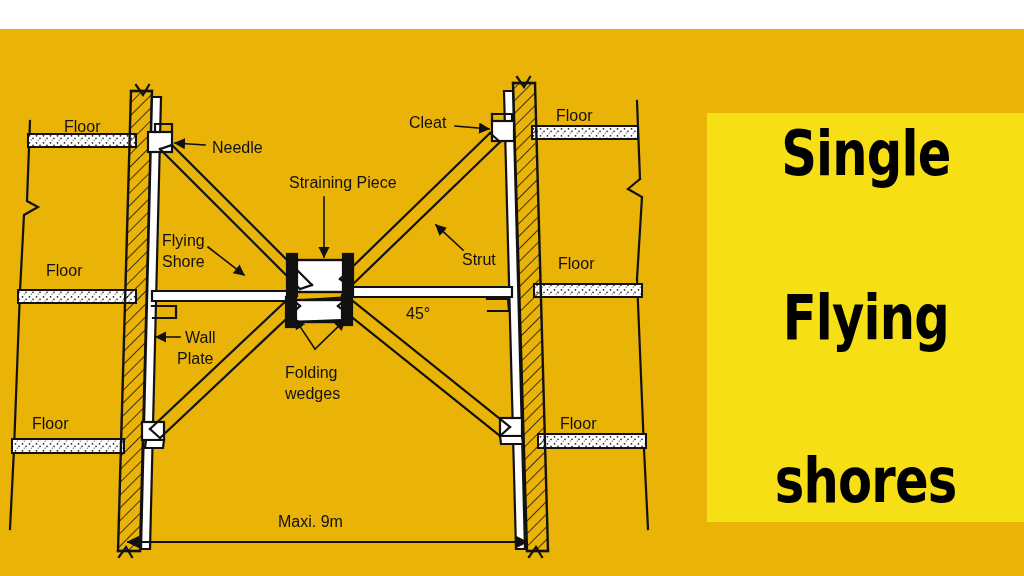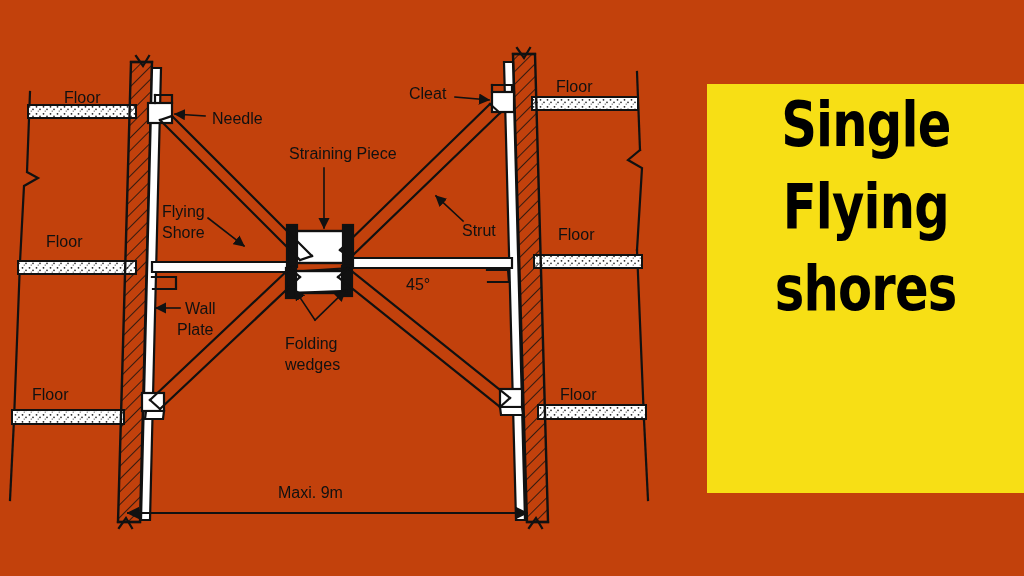--- a/index.html
+++ b/index.html
@@ -10,21 +10,22 @@
   body {
     width: 1024px;
     height: 576px;
     position: relative;
     overflow: hidden;
     font-family: "Liberation Sans", sans-serif;
   }
   #root {
     position: absolute;
     inset: 0;
-    background: #c2410c;
+    background: #eab308;
+    margin-top: 29px;
   }
   
   #diagram-panel {
     position: absolute;
     left: 0;
     top: 0;
     width: 700px;
     height: 576px;
   }
   #diagram-svg {
@@ -36,21 +37,21 @@
   #caption-panel {
     position: absolute;
     left: 707px;
     top: 84px;
     width: 317px;
     height: 409px;
     background: #F7DF15;
     display: flex;
     flex-direction: column;
     align-items: center;
-    justify-content: flex-start;
+    justify-content: space-between;
   }
   .caption-line {
     color: #000000;
     font-family: "DejaVu Sans", sans-serif;
     font-weight: bold;
     font-size: 62px;
     line-height: 1.32;
     letter-spacing: -1px;
     text-align: center;
     transform: scaleX(0.80);

